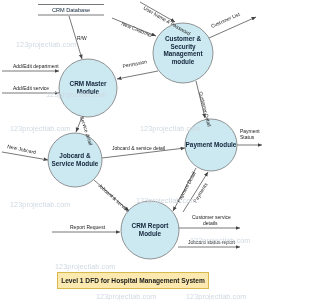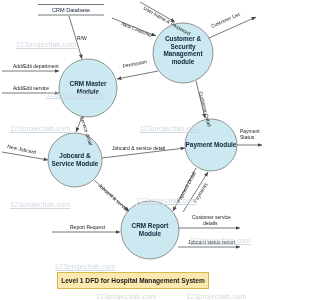--- a/index.html
+++ b/index.html
@@ -13,21 +13,20 @@
   #stage{position:absolute;left:0;top:0;width:266px;height:300px;}
   svg{position:absolute;left:0;top:0;width:266px;height:300px;}
   .wm{
     position:absolute;
     color:#cfd8e0;
     font-size:7.2px;
     letter-spacing:.1px;
     white-space:nowrap;
     font-family:"Liberation Sans", sans-serif;
     user-select:none;
-    text-decoration:underline;
   }
   .caption{
     position:absolute;
     left:57px;top:272px;
     width:152px;height:17px;
     background:#fbe9b0;
     border:1px solid #d6b94a;
     display:flex;align-items:center;justify-content:center;
     font-size:6.6px;font-weight:bold;color:#1a1a1a;
     box-sizing:border-box;

